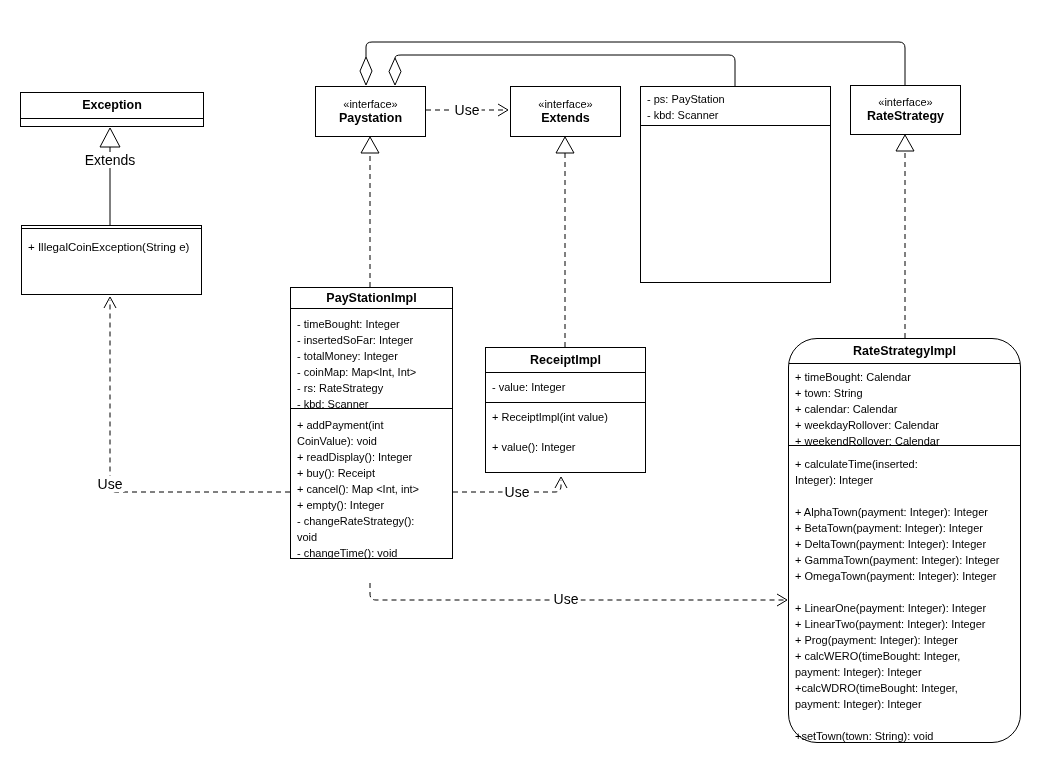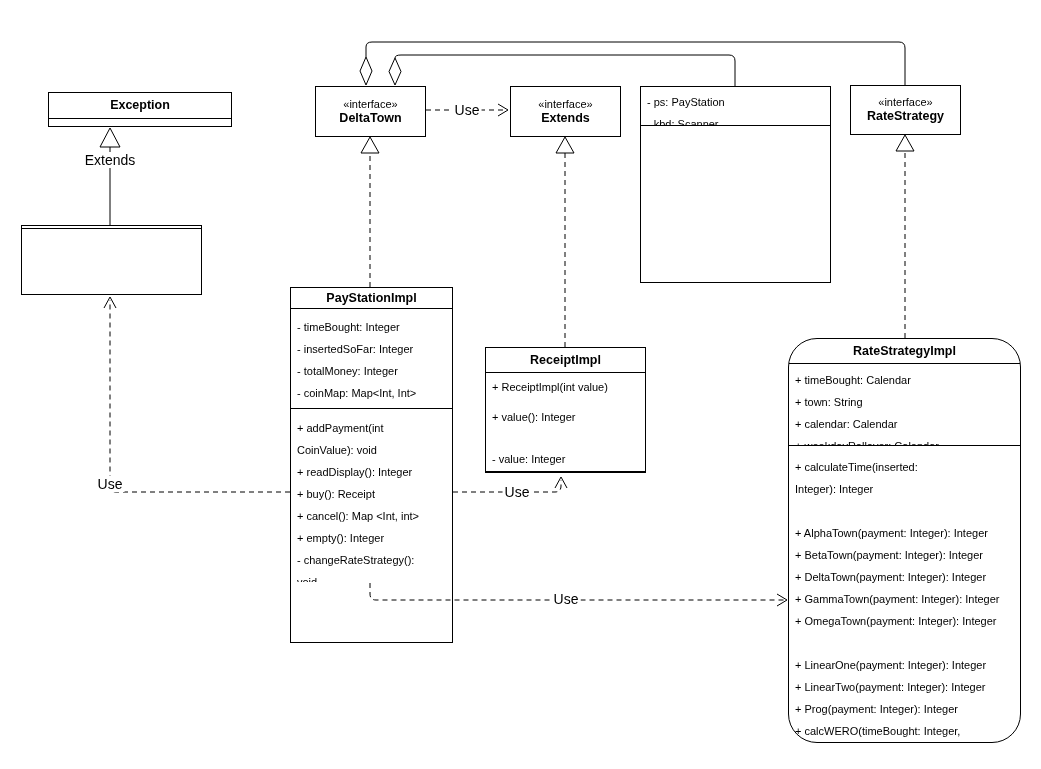--- a/index.html
+++ b/index.html
@@ -3,47 +3,48 @@
 <meta charset="utf-8">
 <style>
   html,body{margin:0;padding:0;background:#ffffff;}
   body{width:1041px;height:769px;position:relative;font-family:"Liberation Sans",sans-serif;color:#000;}
   .uml-class{position:absolute;background:#fff;border:1px solid #000;box-sizing:border-box;z-index:2;}
   .uml-header{display:flex;flex-direction:column;justify-content:center;text-align:center;box-sizing:border-box;}
   .sep{border-bottom:1px solid #000;}
   .cname{font-weight:bold;font-size:12.5px;line-height:15px;}
   .stereotype{font-size:11px;line-height:13px;}
   .stereotype.italic{font-style:italic;}
-  .compartment{font-size:11px;line-height:22px;padding:4px 2px 0 6px;white-space:pre;overflow:hidden;box-sizing:border-box;}
+  .compartment{font-size:11px;line-height:16px;padding:4px 2px 0 6px;white-space:pre;overflow:hidden;box-sizing:border-box;}
   .spacer{height:3px;box-sizing:border-box;}
   svg.wires{position:absolute;left:0;top:0;z-index:3;pointer-events:none;}
   .edge-label{position:absolute;z-index:4;background:#fff;font-size:14px;padding:0 2px;transform:translate(-50%,-50%);white-space:nowrap;}
   .wire{fill:none;stroke:#000;stroke-width:1;}
   .dashed{stroke-dasharray:5 4;}
   .hollow{fill:#fff;stroke:#000;stroke-width:1;}
   .chev{fill:none;stroke:#000;stroke-width:1;}
 </style>
 </head>
 <body>
 
-<div class="uml-class" style="left:20px;top:92px;width:184px;height:35px;margin-left:28px;">
+<div class="uml-class" style="left:20px;top:92px;width:184px;height:35px;">
   <div class="uml-header sep" style="height:26px;">
     <div class="cname">Exception</div>
   </div>
   <div style="height:7px;"></div>
 </div>
 
 <div class="uml-class" style="left:21px;top:225px;width:181px;height:70px;">
   <div class="spacer sep"></div>
+  <div class="compartment" style="padding-top:10px;font-size:11.5px;">+ IllegalCoinException(String e)</div>
 </div>
 
 <div class="uml-class" style="left:315px;top:86px;width:111px;height:51px;">
   <div class="uml-header" style="height:100%;">
     <div class="stereotype">«interface»</div>
-    <div class="cname">DeltaTown</div>
+    <div class="cname">Paystation</div>
   </div>
 </div>
 
 <div class="uml-class" style="left:510px;top:86px;width:111px;height:51px;">
   <div class="uml-header" style="height:100%;">
     <div class="stereotype">«interface»</div>
     <div class="cname">Extends</div>
   </div>
 </div>
 
@@ -52,21 +53,21 @@
 - kbd: Scanner</div>
 </div>
 
 <div class="uml-class" style="left:850px;top:85px;width:111px;height:50px;">
   <div class="uml-header" style="height:100%;">
     <div class="stereotype">«interface»</div>
     <div class="cname">RateStrategy</div>
   </div>
 </div>
 
-<div class="uml-class" style="left:290px;top:287px;width:163px;height:356px;">
+<div class="uml-class" style="left:290px;top:287px;width:163px;height:272px;">
   <div class="uml-header sep" style="height:21px;">
     <div class="cname">PayStationImpl</div>
   </div>
   <div class="compartment sep" style="height:100px;padding-top:7px;">- timeBought: Integer
 - insertedSoFar: Integer
 - totalMoney: Integer
 - coinMap: Map&lt;Int, Int&gt;
 - rs: RateStrategy
 - kbd: Scanner</div>
   <div class="compartment" style="height:173px;padding-top:8px;">+ addPayment(int
@@ -77,24 +78,24 @@
 + empty(): Integer
 - changeRateStrategy():
 void
 - changeTime(): void</div>
 </div>
 
 <div class="uml-class" style="left:485px;top:347px;width:161px;height:126px;">
   <div class="uml-header sep" style="height:25px;align-items:center;">
     <div class="cname">ReceiptImpl</div>
   </div>
+  <div class="compartment sep" style="height:30px;padding-top:6px;">- value: Integer</div>
   <div class="compartment" style="height:69px;padding-top:7px;line-height:15px;">+ ReceiptImpl(int value)
 
 + value(): Integer</div>
-  <div class="compartment sep" style="height:30px;padding-top:6px;">- value: Integer</div>
 </div>
 
 <div class="uml-class" style="left:788px;top:338px;width:233px;height:405px;border-radius:29px;">
   <div class="uml-header sep" style="height:25px;">
     <div class="cname">RateStrategyImpl</div>
   </div>
   <div class="compartment sep" style="height:82px;padding-top:5px;">+ timeBought: Calendar
 + town: String
 + calendar: Calendar
 + weekdayRollover: Calendar

